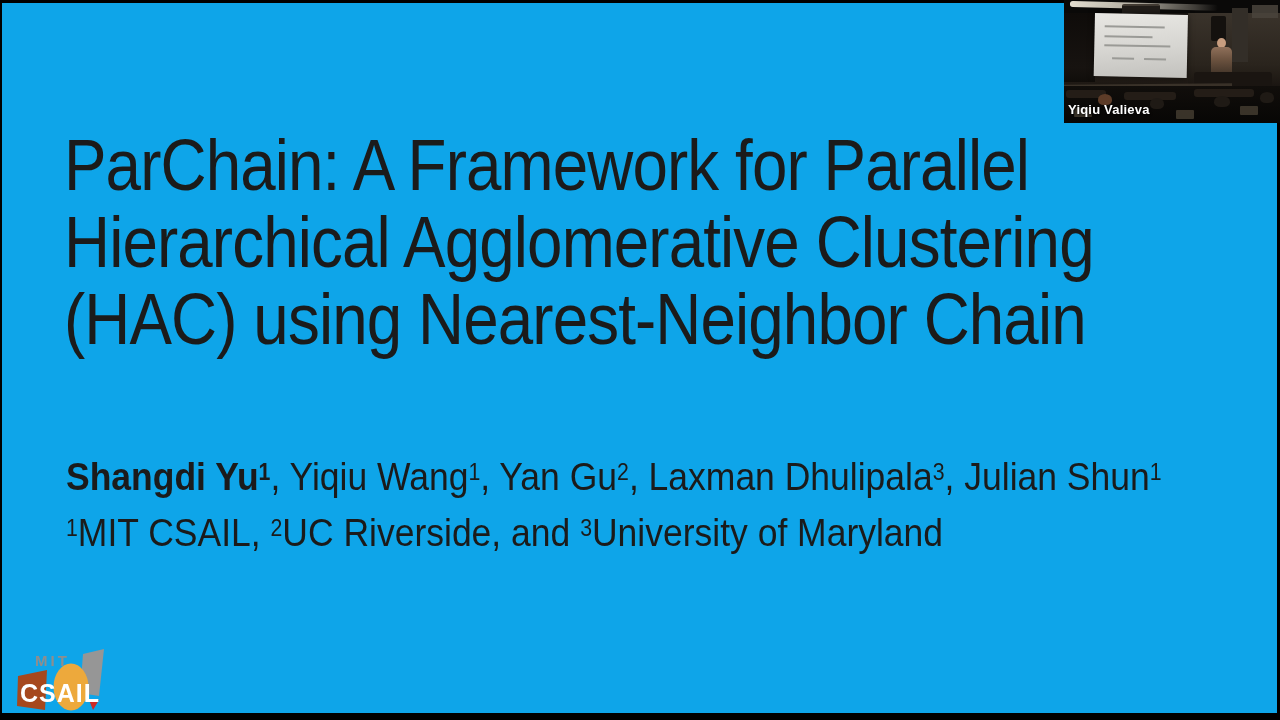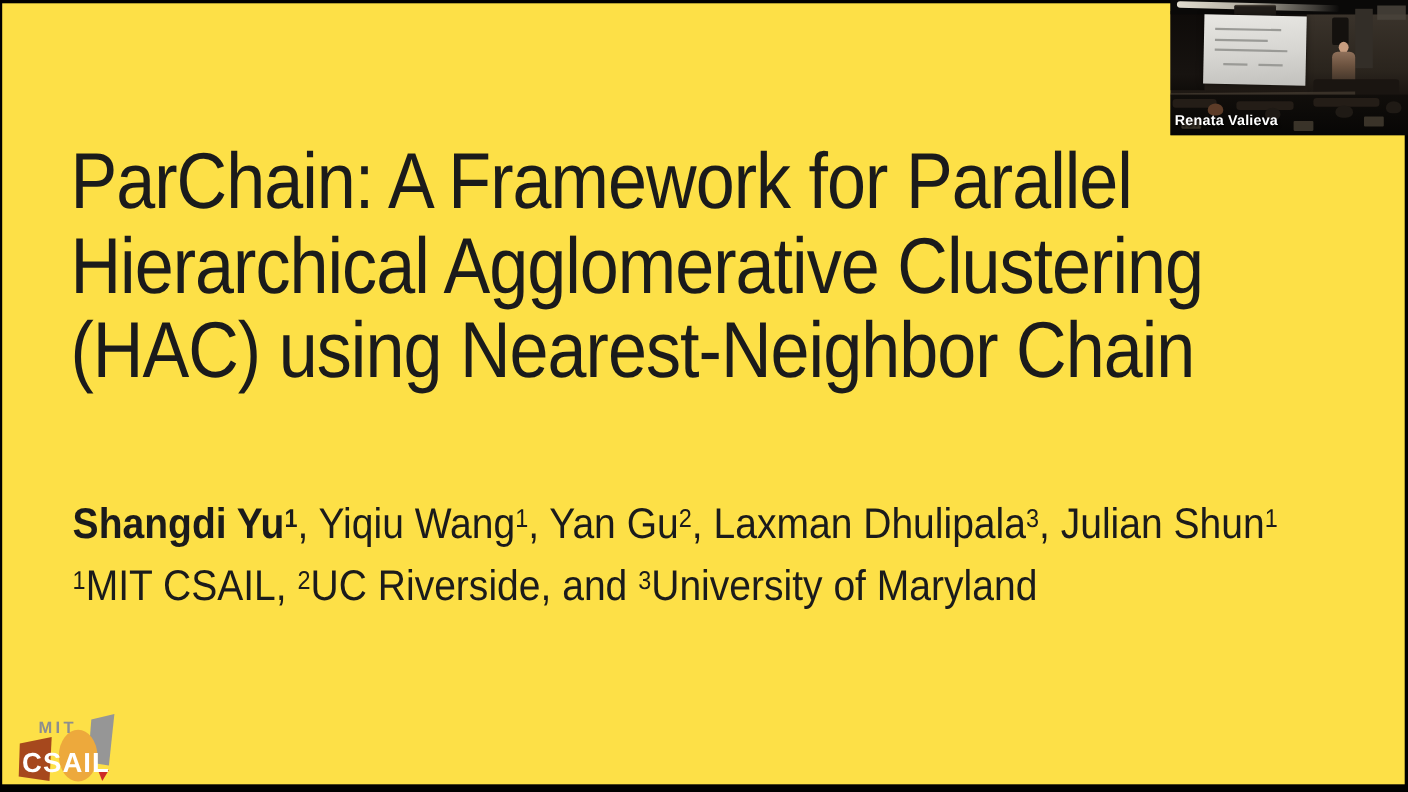--- a/index.html
+++ b/index.html
@@ -2,21 +2,21 @@
 <html><head>
 <meta charset="utf-8">
 <style>
   * { margin:0; padding:0; box-sizing:border-box; }
   html,body { width:1280px; height:720px; background:#000; overflow:hidden;
               font-family:"Liberation Sans", sans-serif; }
   .frame { position:relative; width:1280px; height:720px; background:#000; }
 
   
   .slide { position:absolute; left:2px; top:3px; width:1275px; height:710px;
-           background:#fde047; }
+           background:#0ea5e9; }
 
   .title { position:absolute; left:62px; top:124px;
            font-size:72px; line-height:77px; letter-spacing:-1px;
            color:#1b1b1b; white-space:pre-line;
            transform:scaleX(0.885); transform-origin:0 0; }
 
   .authors { position:absolute; left:64px; top:446px;
              font-size:39px; line-height:56px; color:#1b1b1b;
              transform:scaleX(0.91); transform-origin:0 0; white-space:nowrap; }
   .authors .b { font-weight:700; }
@@ -120,16 +120,16 @@
       <div class="seat" style="left:60px; top:6px; width:52px;"></div>
       <div class="seat" style="left:130px; top:3px; width:60px;"></div>
       <div class="head red" style="left:34px; top:8px;"></div>
       <div class="head" style="left:86px; top:12px;"></div>
       <div class="head" style="left:150px; top:10px; width:16px;"></div>
       <div class="head" style="left:196px; top:6px;"></div>
       <div class="laptop" style="left:10px; top:22px;"></div>
       <div class="laptop" style="left:112px; top:24px;"></div>
       <div class="laptop" style="left:176px; top:20px;"></div>
     </div>
-    <div class="wc-name">Renata Valieva</div>
+    <div class="wc-name">Yiqiu Valieva</div>
   </div>
 
 </div>
 
 </body></html>

